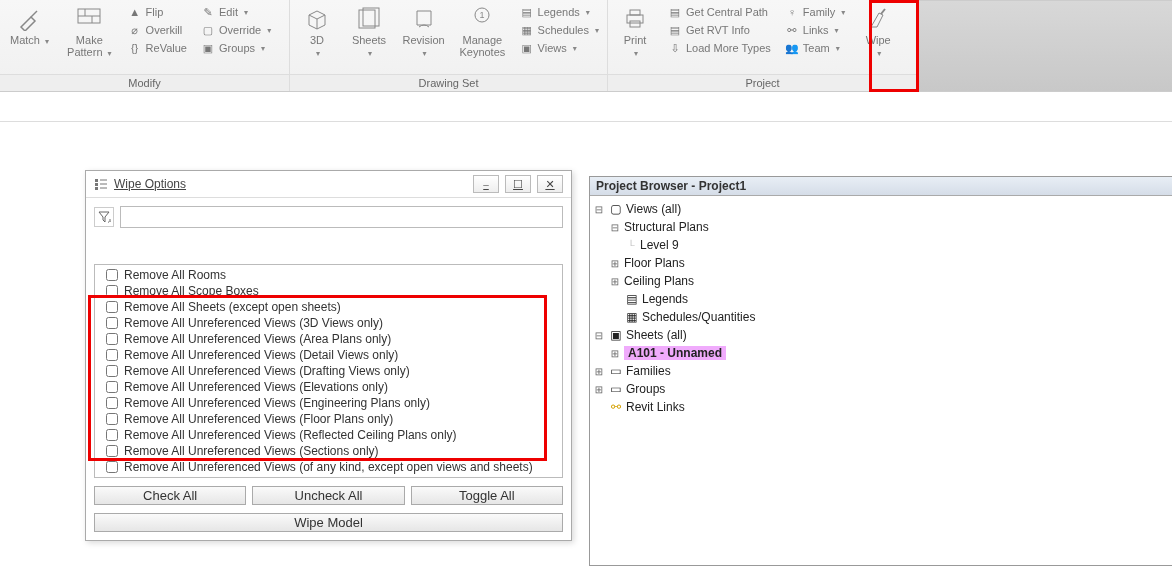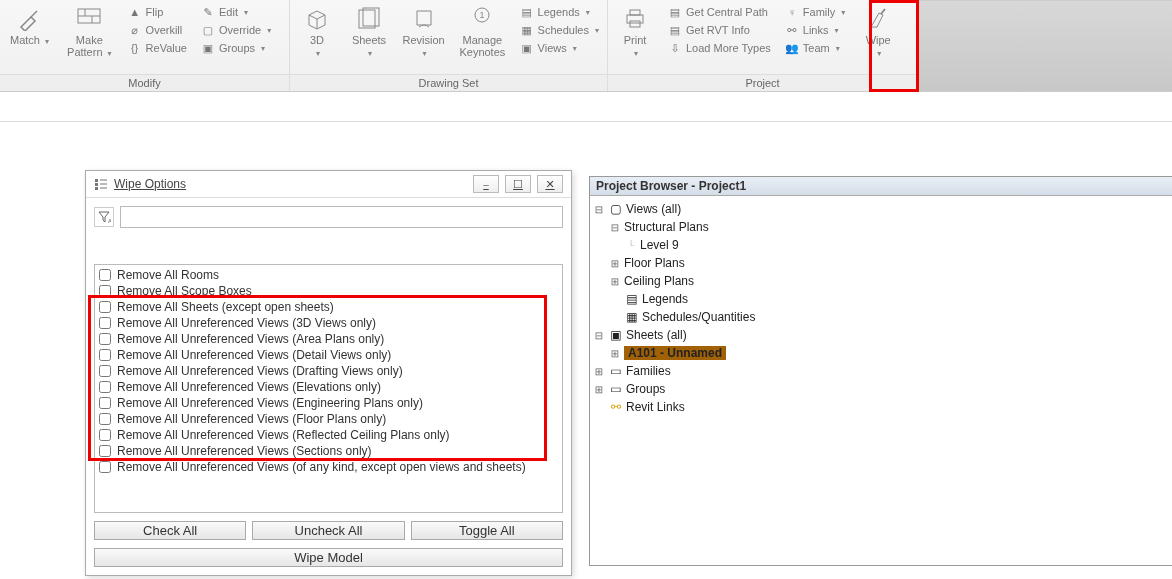--- a/index.html
+++ b/index.html
@@ -104,22 +104,22 @@
     display:flex;align-items:center;justify-content:center;
     cursor:pointer;
   }
   .dialog-body { padding: 8px; }
   .filter-row { display:flex; align-items:center; gap:6px; margin-bottom:8px;}
   .filter-input {
     flex:1; height:22px; border:1px solid #bbb; padding:0 4px;
     font-size:12px;
   }
   .list-box {
-    border:1px solid #bbb; height: 249px; overflow-y:scroll;
-    position:relative; padding:2px 2px;margin-top:36px;
+    border:1px solid #bbb; height: 214px; overflow-y:scroll;
+    position:relative; padding:2px 9px;margin-top:36px;
   }
   .list-item {
     display:flex; align-items:center; gap:6px;
     font-size:12px; color:#333; padding:0 2px; height:16px;
   }
   .list-item input[type=checkbox]{ width:12px;height:12px; }
   .btn-row { display:flex; gap:6px; margin-top:8px;}
   .btn-row.full .dlg-btn{ flex:1;}
   .dlg-btn {
     flex:1;
@@ -153,21 +153,21 @@
     width:16px;height:14px;border:1px solid #aaa;
     background:linear-gradient(#fff,#eee);
     display:flex;align-items:center;justify-content:center;
     font-size:10px; cursor:pointer;
   }
   .tree { padding:4px 2px; font-size:12px; color:#222; overflow:auto; flex:1;}
   .tree-row { display:flex; align-items:center; height:18px; gap:2px;}
   .tw { width:14px; text-align:center; color:#666; cursor:pointer; font-size:10px;}
   .tw-line { color:#bbb;}
   .tree-icon { width:16px; height:14px; display:flex;align-items:center;justify-content:center;}
-  .selected { background: #a16207; font-weight:bold;}
+  .selected { background: #f0abfc; font-weight:bold;}
   .indent1{padding-left:16px;} .indent2{padding-left:32px;}
 
   svg { display:block;}
 </style>
 </head>
 <body>
 
 <div class="ribbon">
 
   <div class="ribbon-group" style="width:290px">

